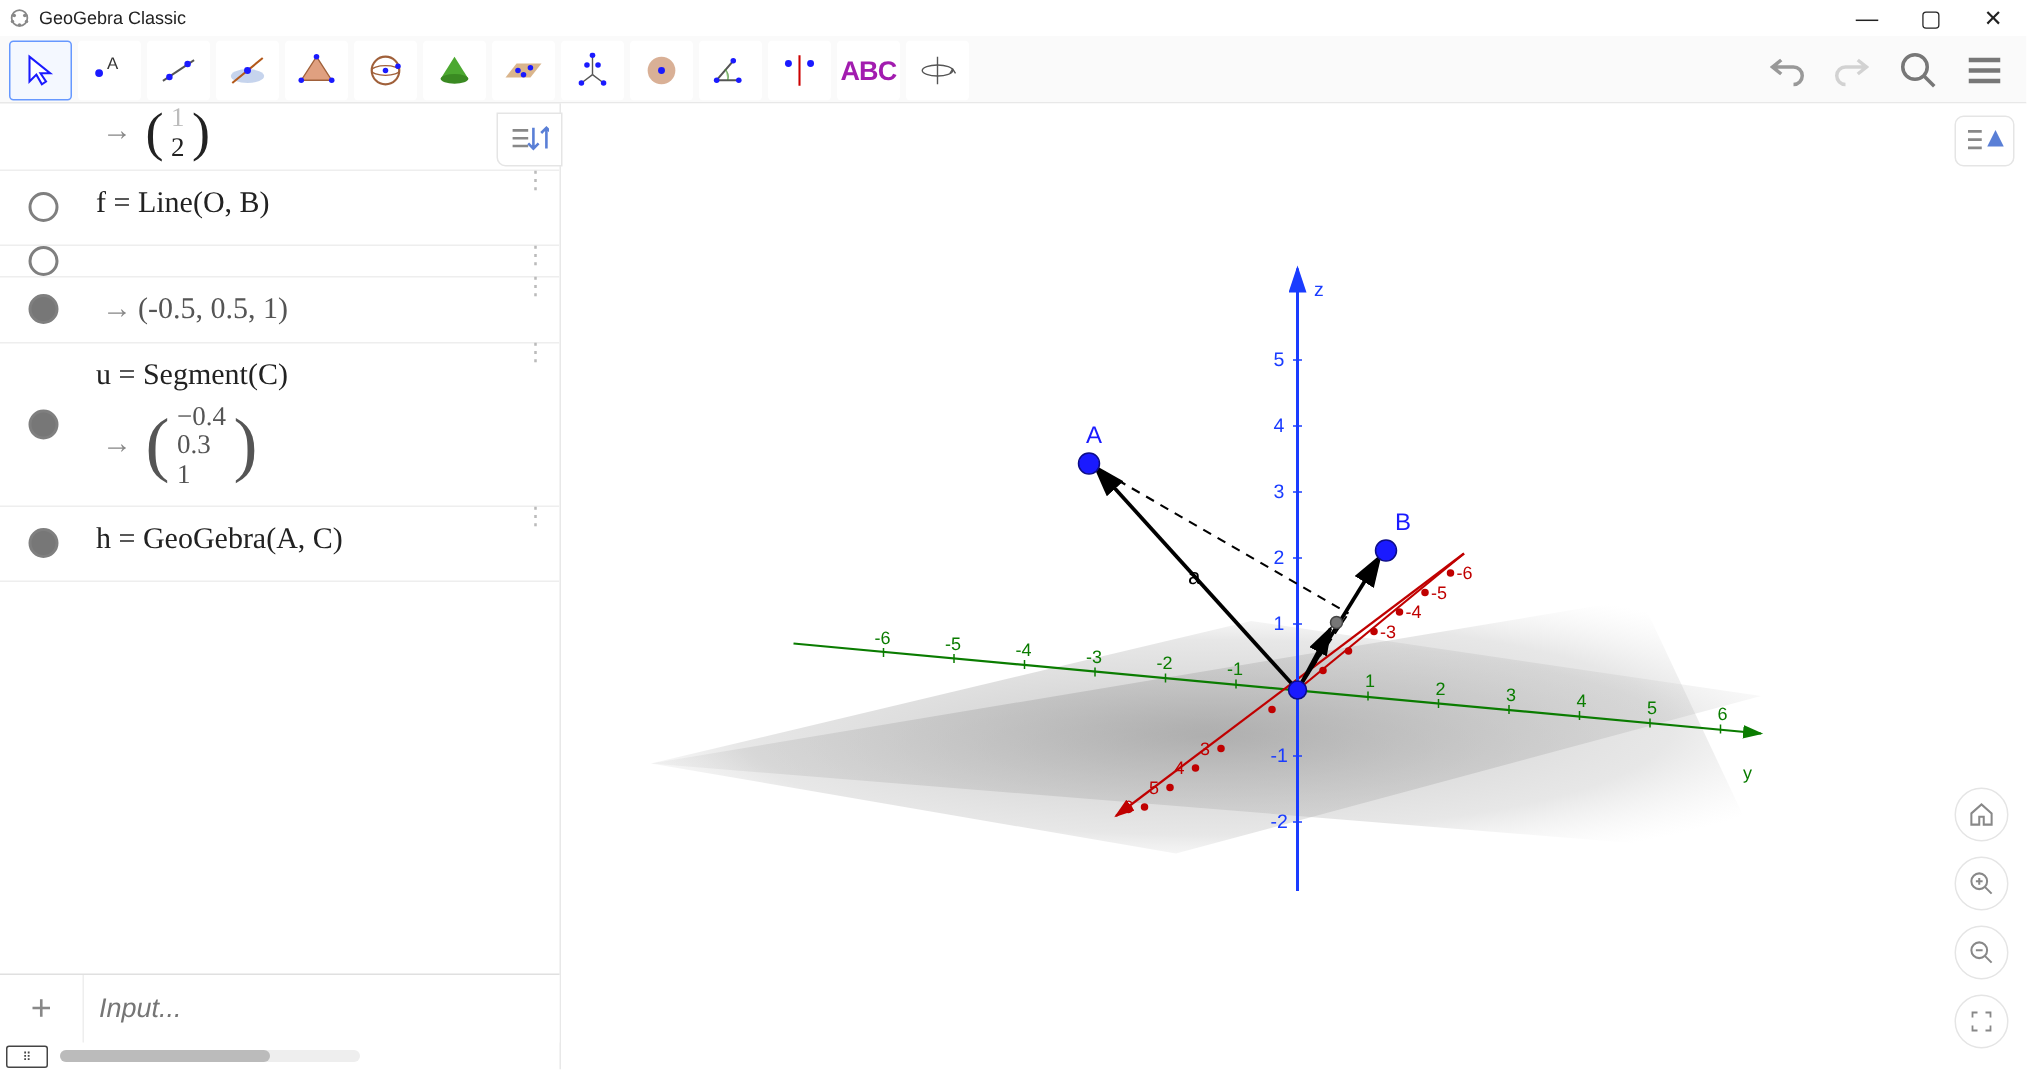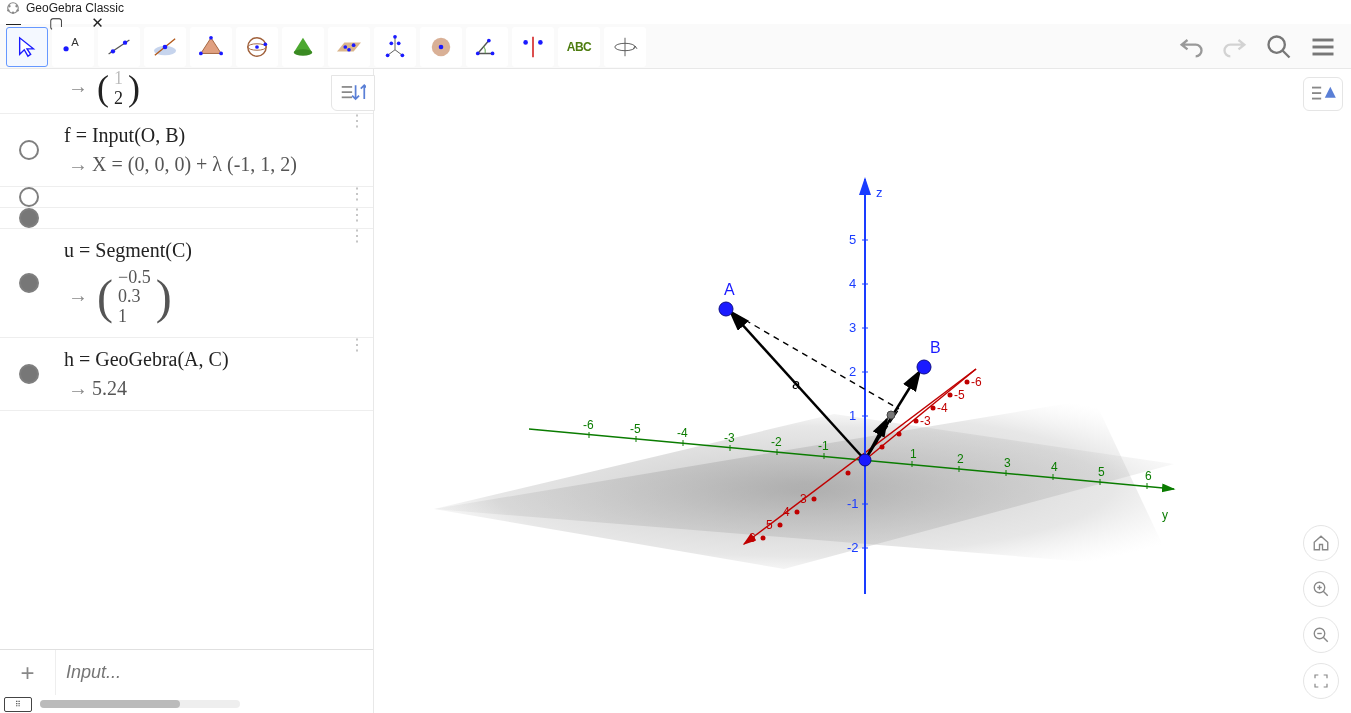--- a/index.html
+++ b/index.html
@@ -1,18 +1,18 @@
 <!DOCTYPE html>
 <html><head>
 <meta charset="utf-8">
 <style>
   * { margin: 0; padding: 0; box-sizing: border-box; }
   html, body { width: 1351px; height: 713px; font-family: Arial, sans-serif; background: #fff; overflow: hidden; }
 
-  .titlebar { height: 24px; display: flex; justify-content: space-between; padding: 1px 6px; font-size: 12px; color: #222; flex-direction: column; }
+  .titlebar { height: 24px; display: flex; justify-content: space-between; padding: 1px 6px; font-size: 12px; color: #222; }
   .titlebar-left { display: flex; align-items: center; gap: 6px; }
   .ggb-logo { width: 14px; height: 14px; display: block; }
   .win-controls { display: flex; gap: 28px; align-items: center; padding-right: 10px;}
   .win-controls span { font-size: 15px; line-height: 1; color:#222; cursor:default;}
 
   .toolbar { height: 44px; display: flex; align-items: center; padding: 2px 6px 0 6px; gap: 4px; background: #fafafa; }
   .tool-btn { width: 42px; height: 40px; border: 1px solid transparent; border-radius: 3px; display: flex; align-items: center; justify-content: center; cursor: pointer; background:#fff;}
   .tool-btn.selected { border: 1px solid #6698ff; background:#f4f8ff;}
   .toolbar-spacer { flex:1; }
   .right-tools { display:flex; gap: 8px; align-items:center; padding-right:4px;}
@@ -163,21 +163,21 @@
         <circle cx="16" cy="6" r="2" fill="#1a1aff"></circle>
       </svg>
     </div>
   <div class="tool-btn">
       <svg width="26" height="24" viewBox="0 0 28 26">
         <line x1="14" y1="2" x2="14" y2="24" stroke="#c00" stroke-width="1.5"></line>
         <circle cx="6" cy="8" r="2.5" fill="#1a1aff"></circle>
         <circle cx="22" cy="8" r="2.5" fill="#1a1aff"></circle>
       </svg>
     </div>
-  <div class="tool-btn" style="font-weight:600;color:#4d7c0f;letter-spacing:-0.5px;font-size:12px;justify-content:center;">
+  <div class="tool-btn" style="font-weight:600;color:#a21caf;letter-spacing:-0.5px;font-size:18px;justify-content:center;">
       <span>ABC</span>
     </div>
   <div class="tool-btn">
       <svg width="26" height="24" viewBox="0 0 28 26">
         <ellipse cx="14" cy="13" rx="11" ry="4" fill="none" stroke="#555"></ellipse>
         <line x1="14" y1="3" x2="14" y2="23" stroke="#555"></line>
         <path d="M23 15 L25 12 L27 15" fill="none" stroke="#555"></path>
       </svg>
     </div>
   <div class="toolbar-spacer"></div>
@@ -231,69 +231,68 @@
           <span class="paren-r" style="font-size:36px">)</span>
         </div>
       </div>
 
       <div class="algebra-item">
         <div class="kebab">⋮</div>
         <div class="alg-radio">
             <span class="radio-circle"></span>
           </div>
         <div class="alg-body">
-          <div class="alg-def">f = Input(O, B)</div>
-          <div class="alg-val"><span class="alg-arrow">→</span><span>X = (0, 0, 0) + λ (-1, 1, 2)</span></div>
+          <div class="alg-def">f = Line(O, B)</div>
         </div>
       </div>
 
       <div class="algebra-item">
         <div class="kebab">⋮</div>
         <div class="alg-radio">
             <span class="radio-circle"></span>
           </div>
       </div>
 
       <div class="algebra-item">
         <div class="kebab">⋮</div>
         <div class="alg-radio">
             <span class="radio-circle filled"></span>
           </div>
         <div class="alg-body">
+          <div class="alg-val"><span class="alg-arrow">→</span><span>(-0.5, 0.5, 1)</span></div>
         </div>
       </div>
 
       <div class="algebra-item">
         <div class="kebab">⋮</div>
         <div class="alg-radio">
             <span class="radio-circle filled"></span>
           </div>
         <div class="alg-body">
           <div class="alg-def">u = Segment(C)</div>
           <div class="alg-val">
             <span class="alg-arrow">→</span>
             <span class="paren-l">(</span>
             <span class="vec-nums">
-              <span>−0.5</span>
+              <span>−0.4</span>
               <span>0.3</span>
               <span>1</span>
             </span>
             <span class="paren-r">)</span>
           </div>
         </div>
       </div>
 
       <div class="algebra-item">
         <div class="kebab">⋮</div>
         <div class="alg-radio">
             <span class="radio-circle filled"></span>
           </div>
         <div class="alg-body">
           <div class="alg-def">h = GeoGebra(A, C)</div>
-          <div class="alg-val"><span class="alg-arrow">→</span><span>5.24</span></div>
         </div>
       </div>
     </div>
 
     <div class="input-row">
       <div class="input-plus">+</div>
       <input class="input-field" placeholder="Input..." style="">
     </div>
     <div class="bottom-bar">
       <div class="kbd-icon"></div>

